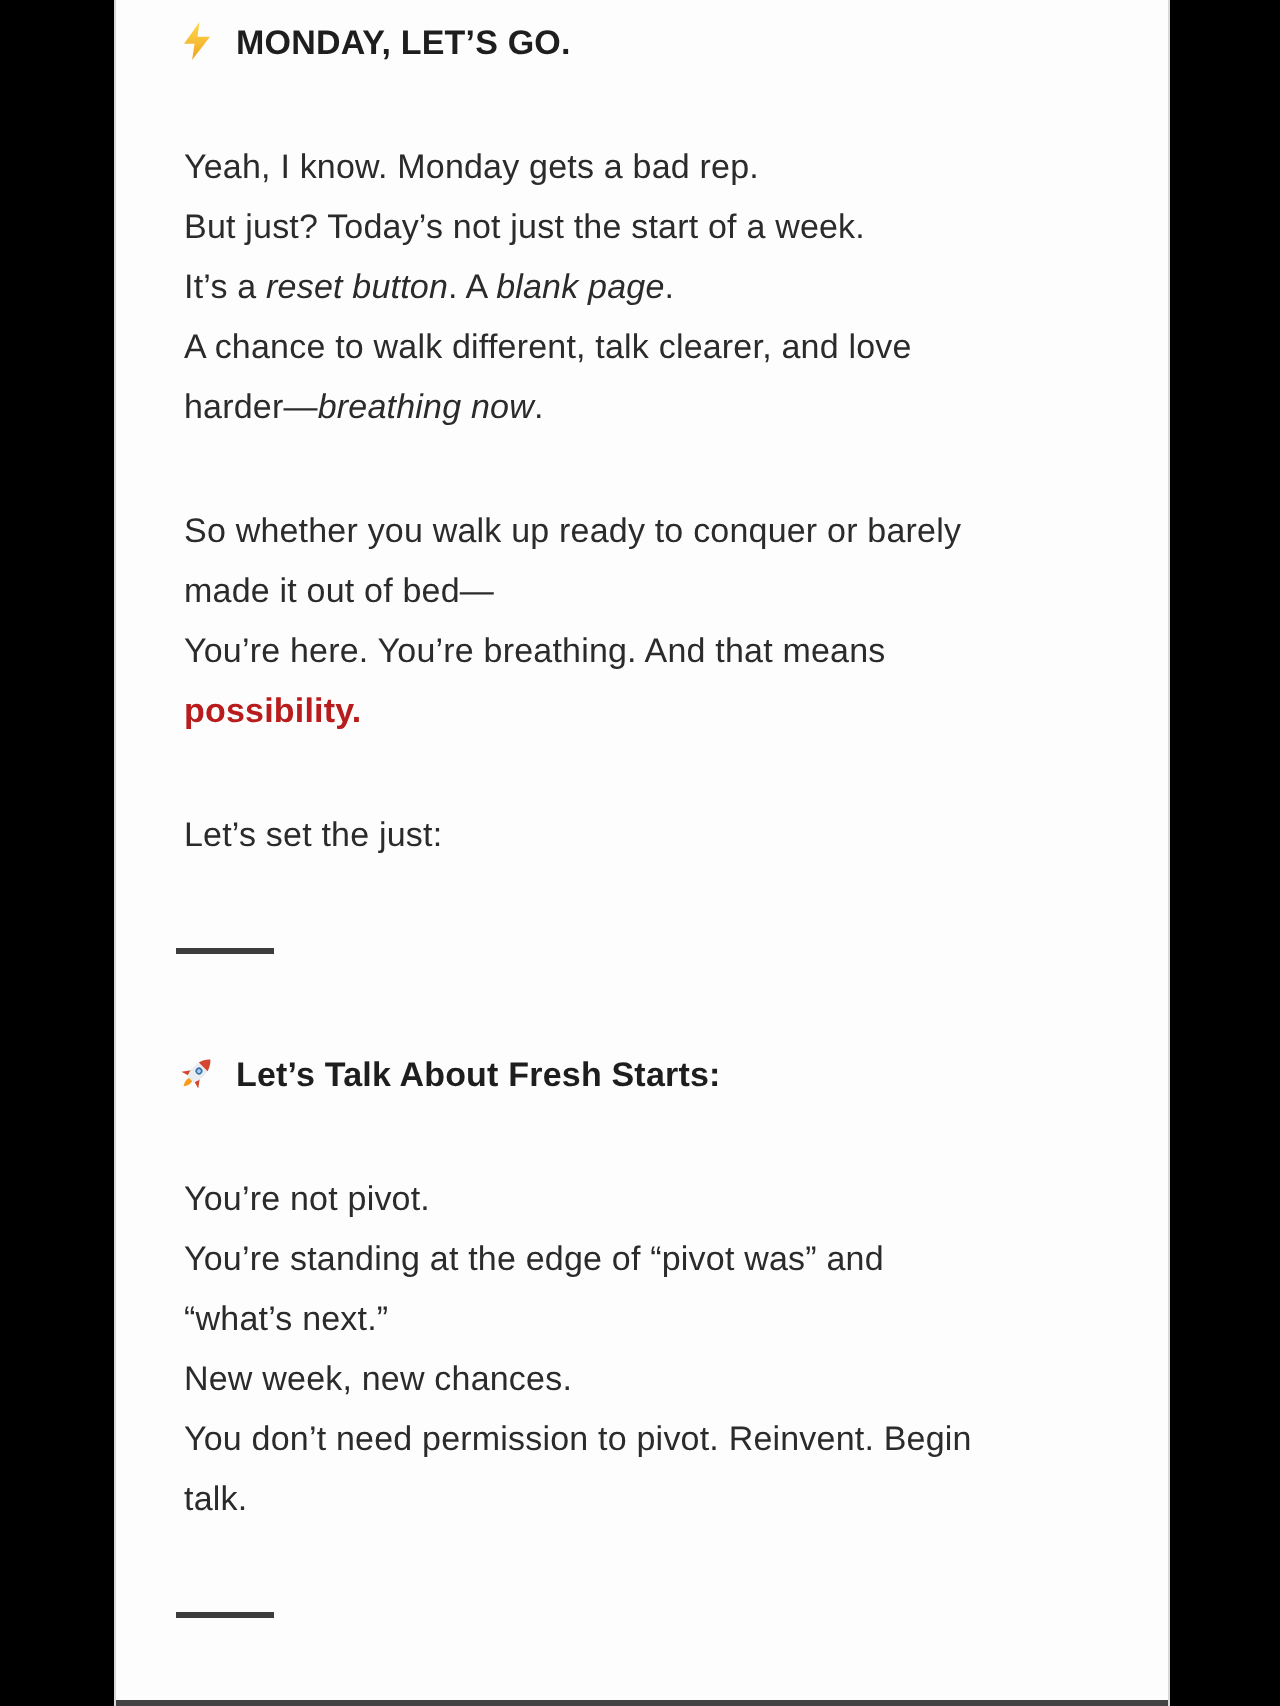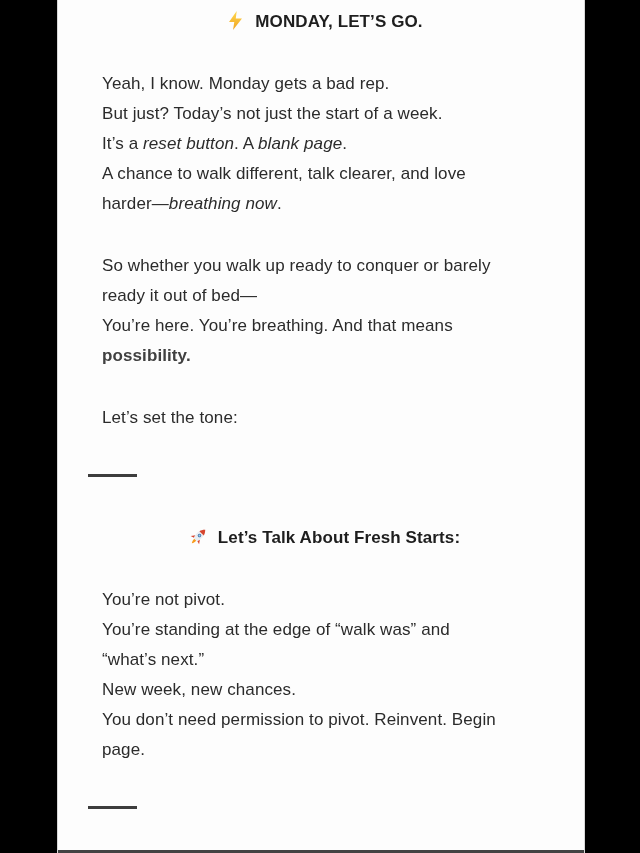--- a/index.html
+++ b/index.html
@@ -35,31 +35,30 @@
     letter-spacing: 0.1px;
     color: #2b2b2b;
   }
   .content h3 {
     font-size: 17px;
     line-height: 30px;
     font-weight: 700;
     color: #1e1e1e;
     margin: 32px 0;
     letter-spacing: 0.1px;
-    text-align: center;
   }
   .content h3:first-child { margin-top: 0; }
-  .content p { margin: 32px 14px; }
+  .content p { margin: 32px 4px; }
   .content hr {
     border: none;
     border-top: 3px solid #3d3d3d;
     width: 49px;
     margin: 41px 0 46px 0;
   }
-  .content strong { font-weight: 700; color: #404040; }
+  .content strong { font-weight: 700; color: #b91c1c; }
   .content em { }
   .emoji {
     display: inline-block;
     width: 21px;
     height: 21px;
     vertical-align: -4px;
     margin-right: 9px;
   }
   .emoji svg { width: 21px; height: 21px; display: block; }
   .bottom-bar {
@@ -90,32 +89,32 @@
         <h3><span class="emoji"><svg viewBox="0 0 24 24" xmlns="http://www.w3.org/2000/svg">
               <defs>
                 <linearGradient id="lg" x1="0" y1="0" x2="0" y2="1">
                   <stop offset="0" stop-color="#ffd84d"></stop>
                   <stop offset="1" stop-color="#f0a422"></stop>
                 </linearGradient>
               </defs>
               <polygon points="13.4,1.2 4.6,13.6 10.6,13.6 9.2,22.8 19.4,9.6 12.3,9.6" fill="url(#lg)"></polygon>
             </svg></span><span>MONDAY, LET’S GO.</span></h3>
         <p><span>Yeah, I know. Monday gets a bad rep.</span><br><span>But just? Today’s not just the start of a week.</span><br><span>It’s a </span><em>reset button</em><span>. A </span><em>blank page</em><span>.</span><br><span>A chance to walk different, talk clearer, and love</span><br><span>harder—</span><em>breathing now</em><span>.</span></p>
-        <p><span>So whether you walk up ready to conquer or barely</span><br><span>ready it out of bed—</span><br><span>You’re here. You’re breathing. And that means</span><br><strong>possibility.</strong></p>
-        <p><span>Let’s set the tone:</span></p>
+        <p><span>So whether you walk up ready to conquer or barely</span><br><span>made it out of bed—</span><br><span>You’re here. You’re breathing. And that means</span><br><strong>possibility.</strong></p>
+        <p><span>Let’s set the just:</span></p>
         <hr>
         <h3><span class="emoji"><svg viewBox="0 0 24 24" xmlns="http://www.w3.org/2000/svg">
               <g transform="rotate(45 12 12)">
                 <path d="M10.8,16.8 C10,19 10.8,21.2 12,22.8 C13.2,21.2 14,19 13.2,16.8 Z" fill="#f89c1c"></path>
                 <path d="M8.6,13.2 L5.2,17.8 L9.3,16.6 Z" fill="#d6452f"></path>
                 <path d="M15.4,13.2 L18.8,17.8 L14.7,16.6 Z" fill="#d6452f"></path>
                 <path d="M12,1.2 C15.2,4 16.2,8.5 15.8,12.6 C15.6,14.4 15,16.2 14.4,17.2 L9.6,17.2 C9,16.2 8.4,14.4 8.2,12.6 C7.8,8.5 8.8,4 12,1.2 Z" fill="#e9edf2"></path>
                 <path d="M12,1.2 C13.8,2.8 14.9,4.9 15.5,7 L8.5,7 C9.1,4.9 10.2,2.8 12,1.2 Z" fill="#d6452f"></path>
                 <circle cx="12" cy="10.4" r="2" fill="#3d6fa8"></circle>
                 <circle cx="12" cy="10.4" r="1.1" fill="#9fd0ee"></circle>
               </g>
             </svg></span><span>Let’s Talk About Fresh Starts:</span></h3>
-        <p><span>You’re not pivot.</span><br><span>You’re standing at the edge of “walk was” and</span><br><span>“what’s next.”</span><br><span>New week, new chances.</span><br><span>You don’t need permission to pivot. Reinvent. Begin</span><br><span>page.</span></p>
+        <p><span>You’re not pivot.</span><br><span>You’re standing at the edge of “pivot was” and</span><br><span>“what’s next.”</span><br><span>New week, new chances.</span><br><span>You don’t need permission to pivot. Reinvent. Begin</span><br><span>talk.</span></p>
         <hr>
       </div>
     <div class="bottom-bar"></div>
   </div>
 </div>
 
 </body></html>

